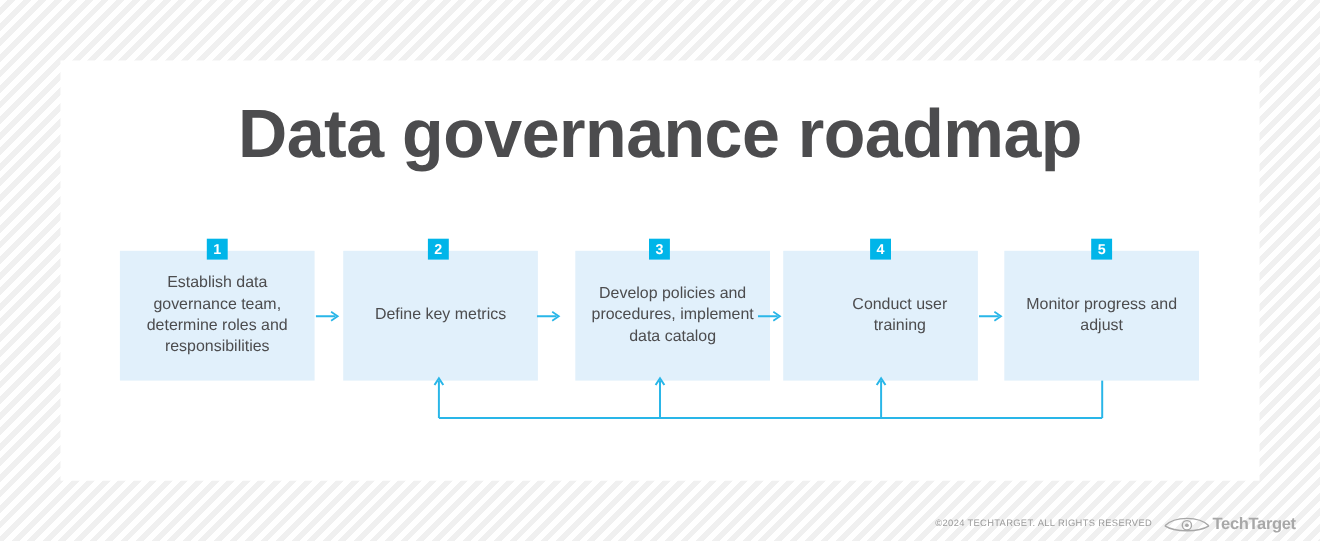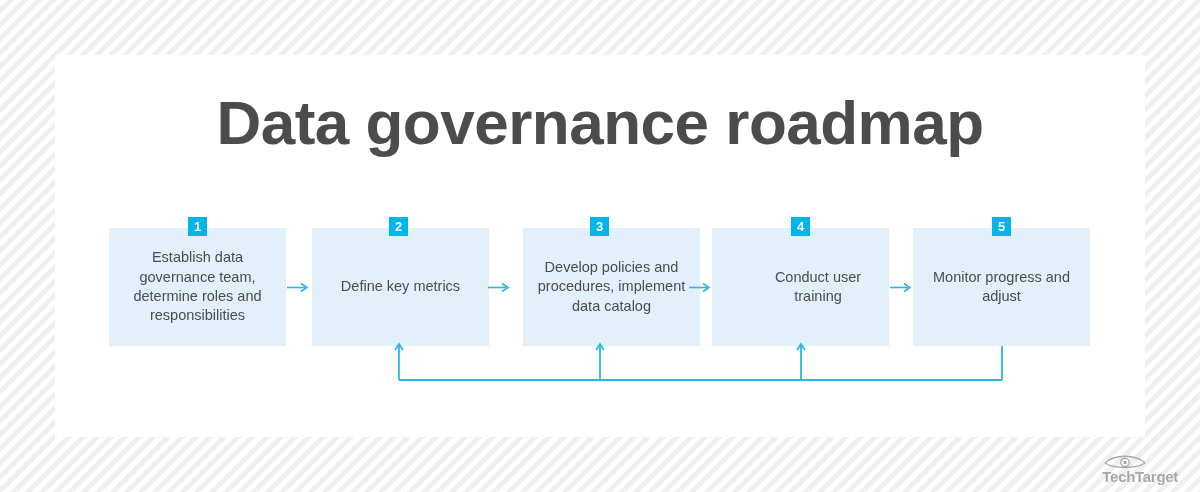--- a/index.html
+++ b/index.html
@@ -129,22 +129,22 @@
   #copyright {
     font-size: 8.5px;
     color: #9b9b9b;
     letter-spacing: 0.3px;
     padding-bottom: 4px;
     white-space: nowrap;
   }
 
   #logo {
     display: flex;
-    flex-direction: column;
-    align-items: flex-start;
+    flex-direction: row;
+    align-items: center;
     gap: 0px;
   }
 
   #logo-word {
     font-size: 15px;
     font-weight: bold;
     color: #a8a8a8;
     letter-spacing: -0.3px;
     line-height: 1;
   }
@@ -219,20 +219,21 @@
       <g>
         <line x1="746" y1="45" x2="746" y2="11" stroke="#29b6e8" stroke-width="1.8"></line>
         <polyline points="742,15 746,9 750,15" fill="none" stroke="#29b6e8" stroke-width="1.8"></polyline>
       </g>
     </svg>
 
   </div>
 </div>
 
 <div id="footer">
+  <span id="copyright">©2024 TECHTARGET. ALL RIGHTS RESERVED</span>
   <div id="logo">
     <svg width="46" height="16" viewBox="0 0 46 16">
       <path d="M3 10 C12 1, 34 1, 43 10" fill="none" stroke="#a8a8a8" stroke-width="1.3"></path>
       <path d="M3 10 C12 16, 34 16, 43 10" fill="none" stroke="#a8a8a8" stroke-width="1.3"></path>
       <circle cx="23" cy="9.5" r="4.2" fill="none" stroke="#a8a8a8" stroke-width="1.3"></circle>
       <circle cx="23" cy="9.5" r="1.7" fill="#a8a8a8"></circle>
     </svg>
     <span id="logo-word">TechTarget</span>
   </div>
 </div>

